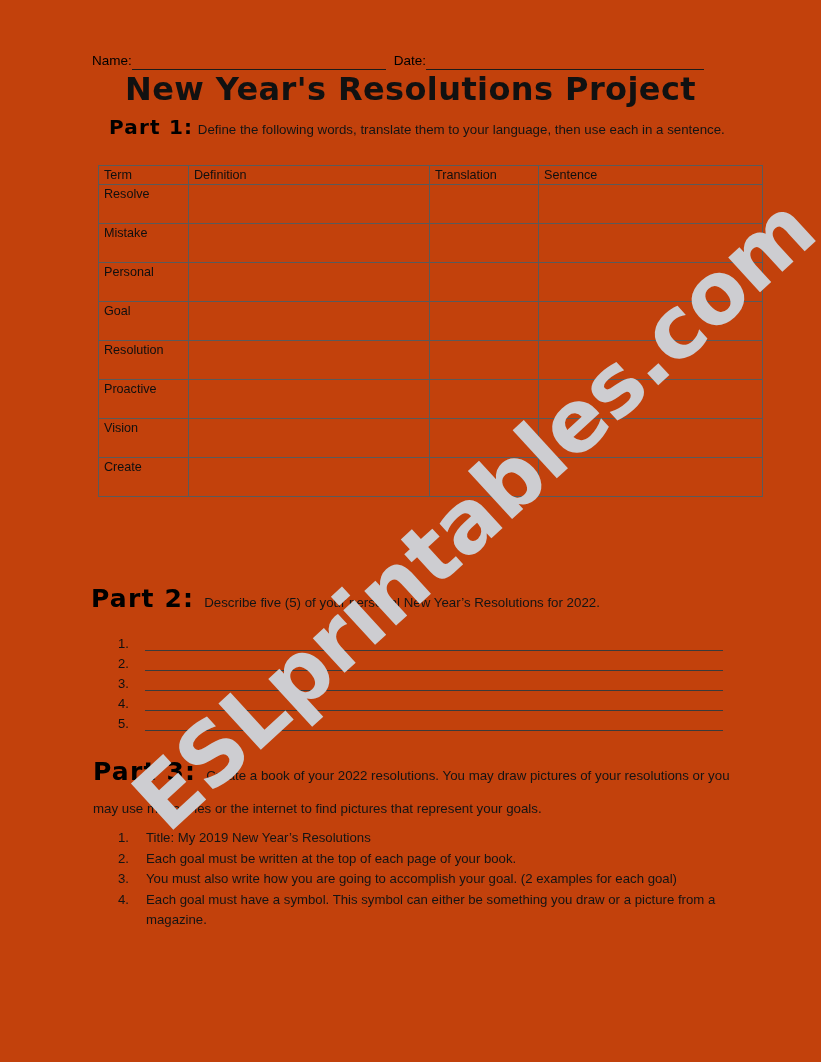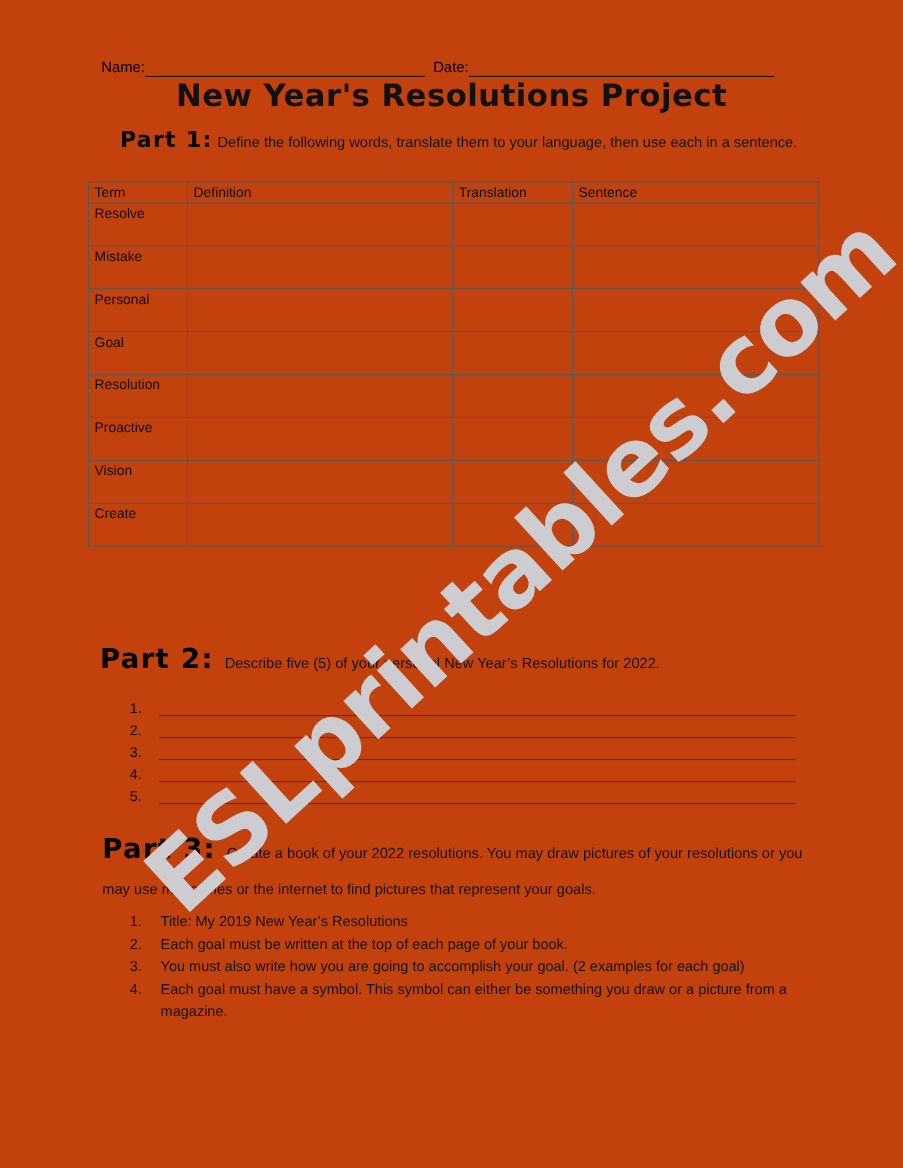--- a/index.html
+++ b/index.html
@@ -81,21 +81,21 @@
 
   
   #doc-title {
     position: absolute;
     left: 0;
     top: 70px;
     width: 821px;
     text-align: center;
     font-family: "DejaVu Sans", sans-serif;
     font-weight: bold;
-    font-size: 28px;
+    font-size: 32px;
     letter-spacing: 0.4px;
     color: #111111;
   }
   .part-desc {
     font-family: "Liberation Sans", sans-serif;
     font-weight: normal;
     font-size: 13.3px;
     letter-spacing: 0;
     color: #141414;
   }
@@ -114,21 +114,21 @@
     line-height: 30px;
     margin-left: 16px;
   }
   #part1-block .part-desc {
     line-height: 27px;
   }
 
   
   #terms-table {
     position: absolute;
-    left: 80px;
+    left: 98px;
     top: 165px;
     width: 640px;
     border-collapse: collapse;
     table-layout: fixed;
     background: transparent;
   }
   #terms-table th, #terms-table td {
     border: 1.2px solid #5a5a5a;
     padding: 2px 0 0 5px;
     vertical-align: top;

